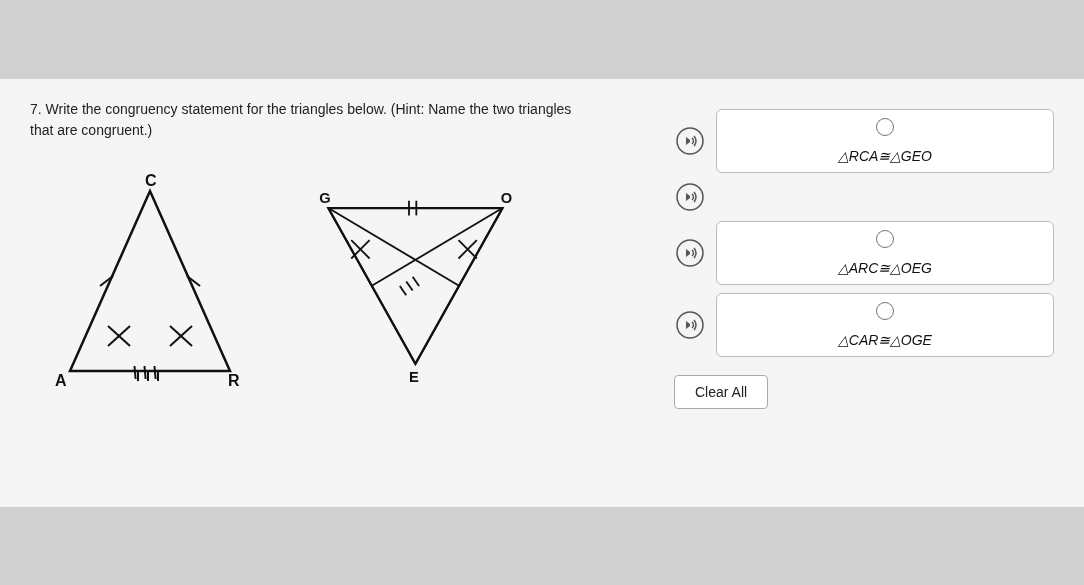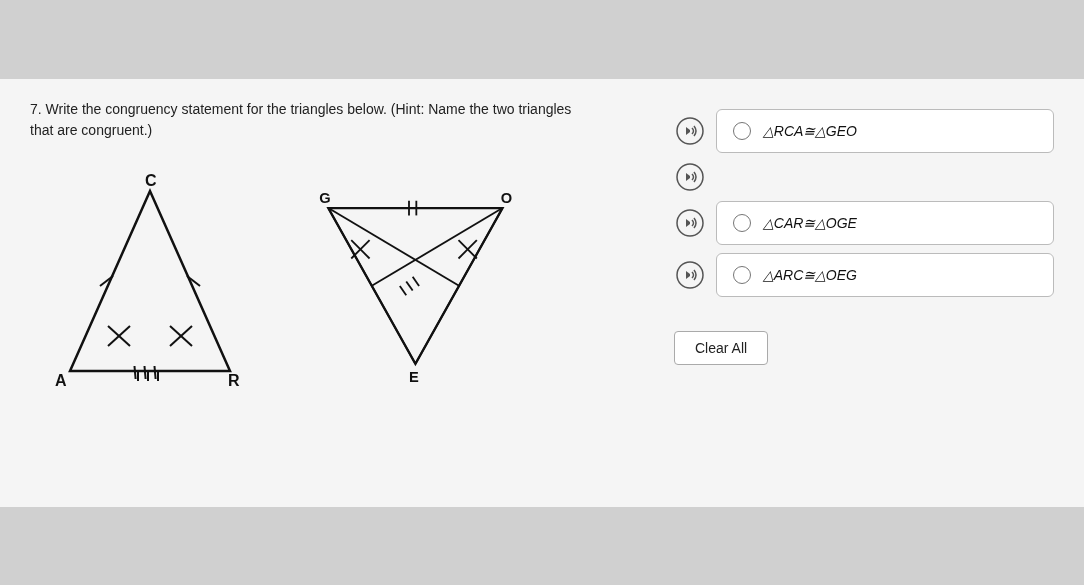--- a/index.html
+++ b/index.html
@@ -69,20 +69,21 @@
       justify-content: center;
       cursor: pointer;
       flex-shrink: 0;
     }
     .audio-icon svg {
       width: 28px;
       height: 28px;
     }
     .radio-option {
       display: flex;
+      flex-direction: column;
       align-items: center;
       gap: 12px;
       background: #fff;
       border: 1.5px solid #bbb;
       border-radius: 6px;
       padding: 8px 16px;
       flex: 1;
       cursor: pointer;
       min-height: 44px;
     }
@@ -92,21 +93,21 @@
       cursor: pointer;
       accent-color: #333;
       flex-shrink: 0;
     }
     .option-label {
       font-size: 14px;
       color: #111;
       font-style: italic;
     }
     .clear-all-btn {
-      margin-top: 26px;
+      margin-top: 10px;
       background: #fff;
       border: 1.5px solid #aaa;
       border-radius: 4px;
       padding: 8px 20px;
       font-size: 14px;
       cursor: pointer;
       color: #222;
     }
   </style>
 </head>
@@ -207,35 +208,35 @@
     <div class="answer-row">
       <div class="audio-icon">
         <svg viewBox="0 0 28 28" fill="none" xmlns="http://www.w3.org/2000/svg">
           <ellipse cx="14" cy="14" rx="13" ry="13" stroke="#555" stroke-width="1.5"></ellipse>
           <path d="M10 10 L10 18 L14 15 L14 13 Z" fill="#555"></path>
           <path d="M16 11 Q19 14 16 17" stroke="#555" stroke-width="1.5" fill="none"></path>
           <path d="M18 9 Q22 14 18 19" stroke="#555" stroke-width="1.5" fill="none"></path>
         </svg>
       </div>
       <label class="radio-option">
+        <input type="radio" name="answer" value="opt4" style="">
+        <span class="option-label">△ARC≅△OEG</span>
+      </label>
+    </div>
+
+    <div class="answer-row">
+      <div class="audio-icon">
+        <svg viewBox="0 0 28 28" fill="none" xmlns="http://www.w3.org/2000/svg">
+          <ellipse cx="14" cy="14" rx="13" ry="13" stroke="#555" stroke-width="1.5"></ellipse>
+          <path d="M10 10 L10 18 L14 15 L14 13 Z" fill="#555"></path>
+          <path d="M16 11 Q19 14 16 17" stroke="#555" stroke-width="1.5" fill="none"></path>
+          <path d="M18 9 Q22 14 18 19" stroke="#555" stroke-width="1.5" fill="none"></path>
+        </svg>
+      </div>
+      <label class="radio-option">
         <input type="radio" name="answer" value="opt3" style="">
         <span class="option-label">△CAR≅△OGE</span>
       </label>
     </div>
 
-    <div class="answer-row">
-      <div class="audio-icon">
-        <svg viewBox="0 0 28 28" fill="none" xmlns="http://www.w3.org/2000/svg">
-          <ellipse cx="14" cy="14" rx="13" ry="13" stroke="#555" stroke-width="1.5"></ellipse>
-          <path d="M10 10 L10 18 L14 15 L14 13 Z" fill="#555"></path>
-          <path d="M16 11 Q19 14 16 17" stroke="#555" stroke-width="1.5" fill="none"></path>
-          <path d="M18 9 Q22 14 18 19" stroke="#555" stroke-width="1.5" fill="none"></path>
-        </svg>
-      </div>
-      <label class="radio-option">
-        <input type="radio" name="answer" value="opt4" style="">
-        <span class="option-label">△ARC≅△OEG</span>
-      </label>
-    </div>
-
     <button class="clear-all-btn">Clear All</button>
   </div>
 </div>
 
 </body></html>

